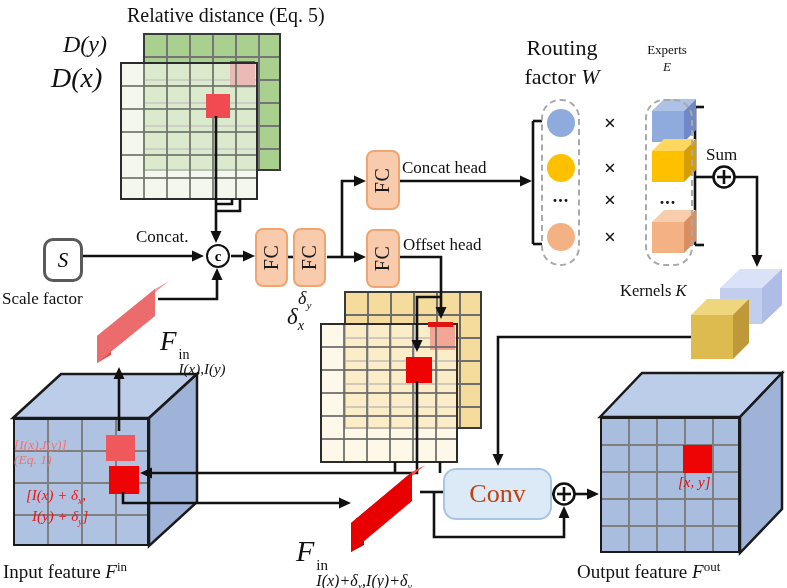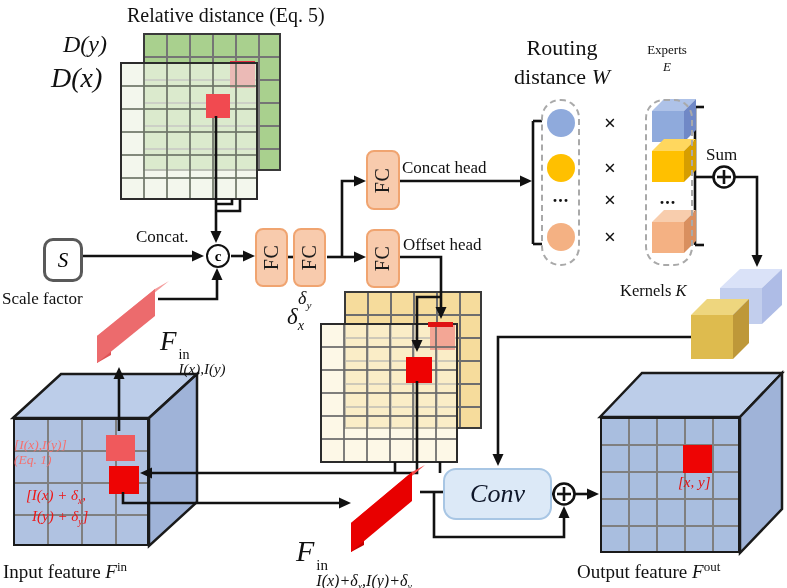--- a/index.html
+++ b/index.html
@@ -243,21 +243,21 @@
     </div>
   <div class="fcbox" style="left:366px;top:150px;width:34px;height:60px;">
     <span>FC</span>
     </div>
   <div class="fcbox" style="left:366px;top:229px;width:34px;">
     <span>FC</span>
     </div>
 
   <div class="ui" style="left:443px;top:468px;width:109px;height:52px;background:#DCE9F7;border:2.5px solid #A8C6E4;border-radius:13px;
               display:flex;align-items:center;justify-content:center;box-sizing:border-box;">
-    <span style="font-size:26px;color:#0f172a;font-style:italic;">Conv</span>
+    <span style="font-size:26px;color:#c2410c;">Conv</span>
   </div>
 
   <div class="dashedbox" style="left:541px;top:99px;width:39px;height:167px;"></div>
   <div class="wcircle" style="left:547px;top:109px;background:#8FAADC;"></div>
   <div class="wcircle" style="left:547px;top:154px;background:#FFC000;"></div>
   <div class="dots" style="left:547px;top:186px;width:28px;">...</div>
   <div class="wcircle" style="left:547px;top:223px;background:#F4B183;"></div>
 
   <div class="times" style="left:600px;top:111px;">×</div>
   <div class="times" style="left:600px;top:156px;">×</div>
@@ -273,21 +273,21 @@
   <div class="lbl it" style="left:51px;top:62px;font-size:28px;">D(x)</div>
 
   <div class="lbl" style="left:136px;top:227px;">Concat.</div>
   <div class="lbl" style="left:2px;top:289px;">Scale factor</div>
 
   <div class="lbl" style="left:402px;top:158px;">Concat head</div>
   <div class="lbl" style="left:403px;top:235px;">Offset head</div>
 
   <div class="lbl" style="left:508px;top:34px;width:108px;text-align:center;font-size:22px;line-height:1.3;white-space:normal;">
     <span>Routing</span><br>
-    <span>distance</span>
+    <span>factor</span>
     <span class="it">W</span>
   </div>
   <div class="lbl" style="left:627px;top:34px;width:80px;text-align:center;font-size:13px;line-height:1.3;white-space:normal;margin-top:8px;">
     <span>Experts</span><br>
     <span class="it">E</span>
   </div>
 
   <div class="lbl" style="left:706px;top:145px;">Sum</div>
 
   <div class="lbl" style="left:620px;top:281px;font-size:16.5px;">

